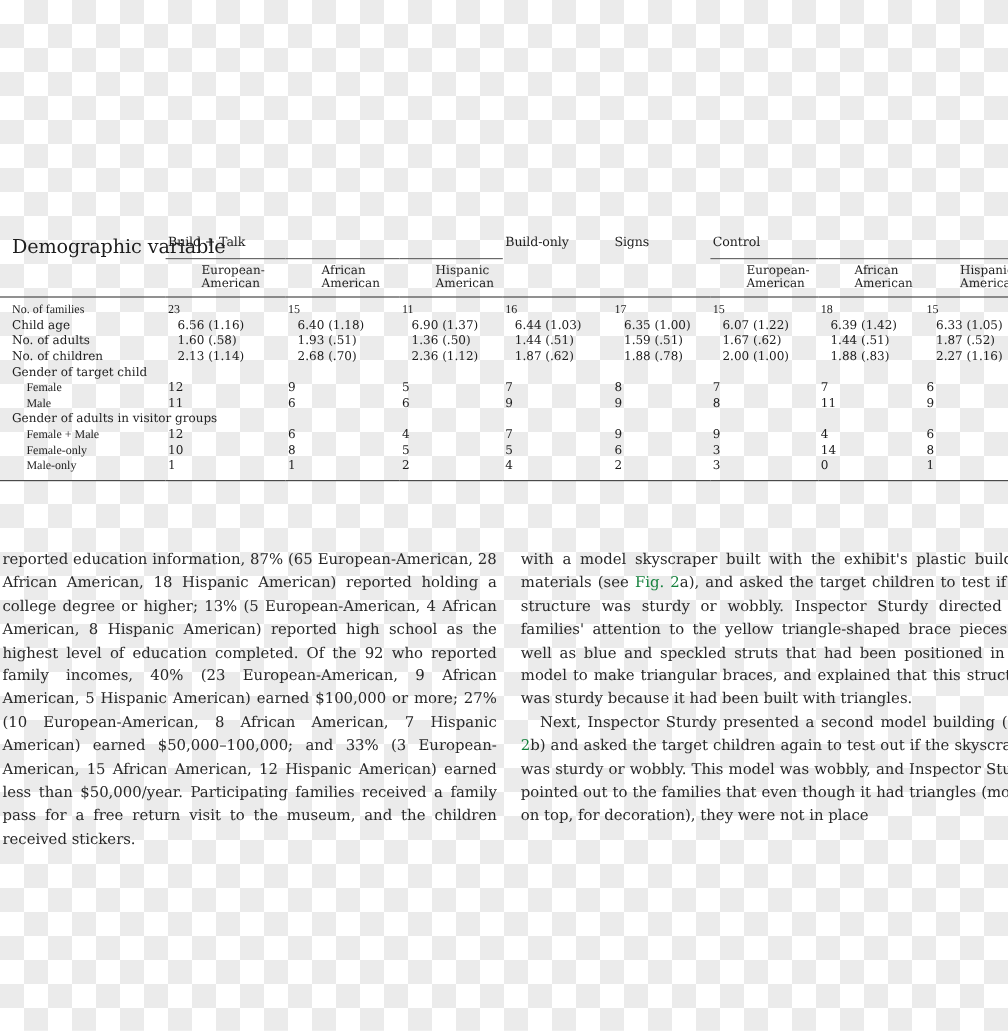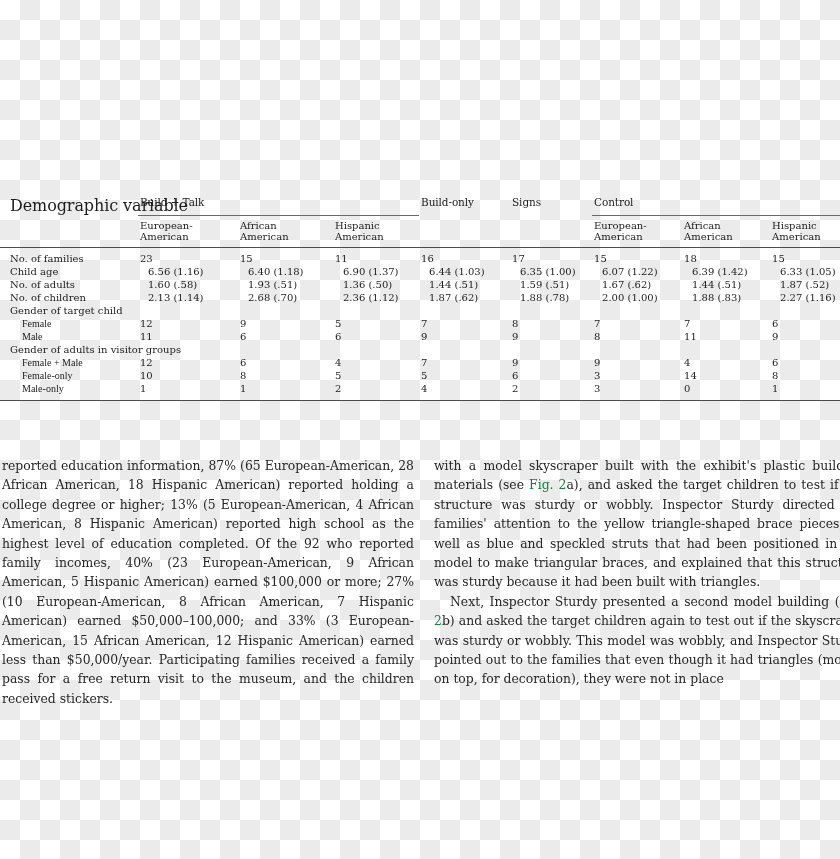--- a/index.html
+++ b/index.html
@@ -71,21 +71,21 @@
     letter-spacing: -0.1px;
     white-space: nowrap;
   }
   .sub-head {
     font-size: 10px;
     line-height: 11.5px;
     padding-top: 4px !important;
     padding-bottom: 4px !important;
     padding-left: 2px !important;
   }
-  .sub-head span { display: block; }
+  .sub-head span { display: block; margin-left: 28px; }
 
   .rule-span {
     border-bottom: 1px solid #6a6a6a;
     margin-left: 44px;
   }
   .rule-top-thick {
     border-top: 1.3px solid #4a4a4a;
   }
 
   tr.data-row td {
@@ -100,21 +100,21 @@
     padding-left: 22px !important;
     font-family: Liberation Serif, serif;
   }
   td.val {
     padding-left: 2px !important;
   }
   td.val.num-right {
     
     padding-left: 10px !important;
   }
-  tr.first-data td { padding-top: 4px !important; }
+  tr.first-data td { padding-top: 4px !important; font-family: Liberation Serif, serif; }
   tr.last-data td  { padding-bottom: 4px !important; }
 
   .note {
     font-size: 10px;
     padding-top: 4px;
     padding-left: 10px;
     color: #1d1d1d;
   }
   .note i { font-style: italic; }
 

